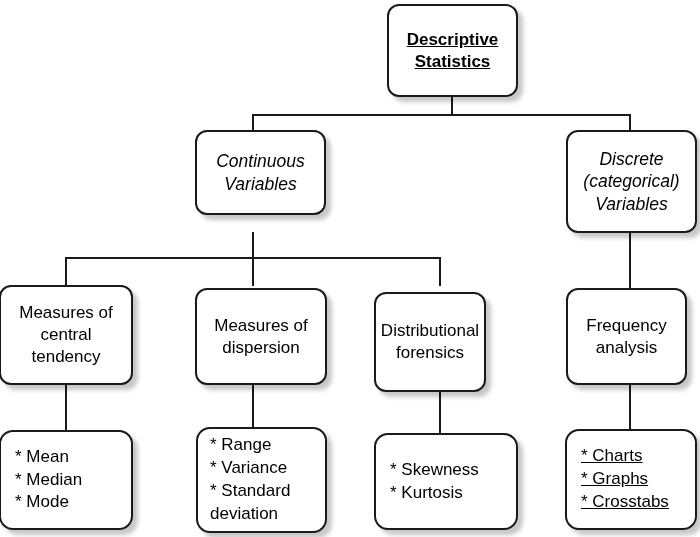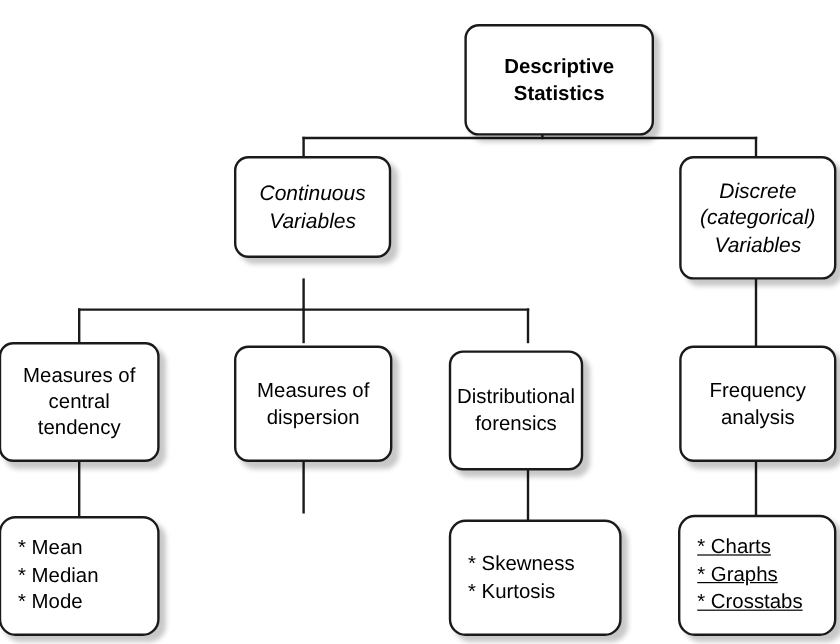--- a/index.html
+++ b/index.html
@@ -87,21 +87,21 @@
 
       <path d="M630,233 L630,288"></path>
 
       <path d="M66,385 L66,430"></path>
       <path d="M253,385 L253,427"></path>
       <path d="M440,385 L440,433"></path>
       <path d="M630,385 L630,429"></path>
     </g>
   </svg>
 
-  <div class="node root" style="left:387px; top:20px; width:158px; height:93px;">
+  <div class="node root" style="left:387px; top:4px; width:131px; height:93px;text-decoration:underline;">
     <span class="node-text">Descriptive
 Statistics</span>
   </div>
 
   <div class="node level2" style="left:195px; top:130px; width:131px; height:85px;">
     <span class="node-text">Continuous
 Variables</span>
   </div>
 
   <div class="node level2" style="left:566px; top:130px; width:131px; height:103px;justify-content:center;">
@@ -119,31 +119,37 @@
   <div class="node level3" style="left:195px; top:288px; width:132px; height:97px;">
     <span class="node-text">Measures of
 dispersion</span>
   </div>
 
   <div class="node level3" style="left:374px; top:292px; width:112px; height:100px;">
     <span class="node-text">Distributional
 forensics</span>
   </div>
 
-  <div class="node level3" style="left:566px; top:288px; width:131px; height:97px;">
+  <div class="node level3" style="left:566px; top:288px; width:121px; height:97px;">
     <span class="node-text">Frequency
 analysis</span>
   </div>
 
   <div class="node leaf" style="left:-1px; top:430px; width:134px; height:100px;">
     <span class="node-text">* Mean
 * Median
 * Mode</span>
   </div>
 
+  <div class="node leaf indent-wrap" style="left:196px; top:427px; width:131px; height:106px;">
+    <span class="node-text">* Range
+* Variance
+* Standard
+   deviation</span>
+  </div>
 
   <div class="node leaf" style="left:374px; top:433px; width:144px; height:97px;">
     <span class="node-text">* Skewness
 * Kurtosis</span>
   </div>
 
   <div class="node leaf" style="left:565px; top:429px; width:132px; height:101px;text-decoration:underline;">
     <span class="node-text">* Charts
 * Graphs
 * Crosstabs</span>

